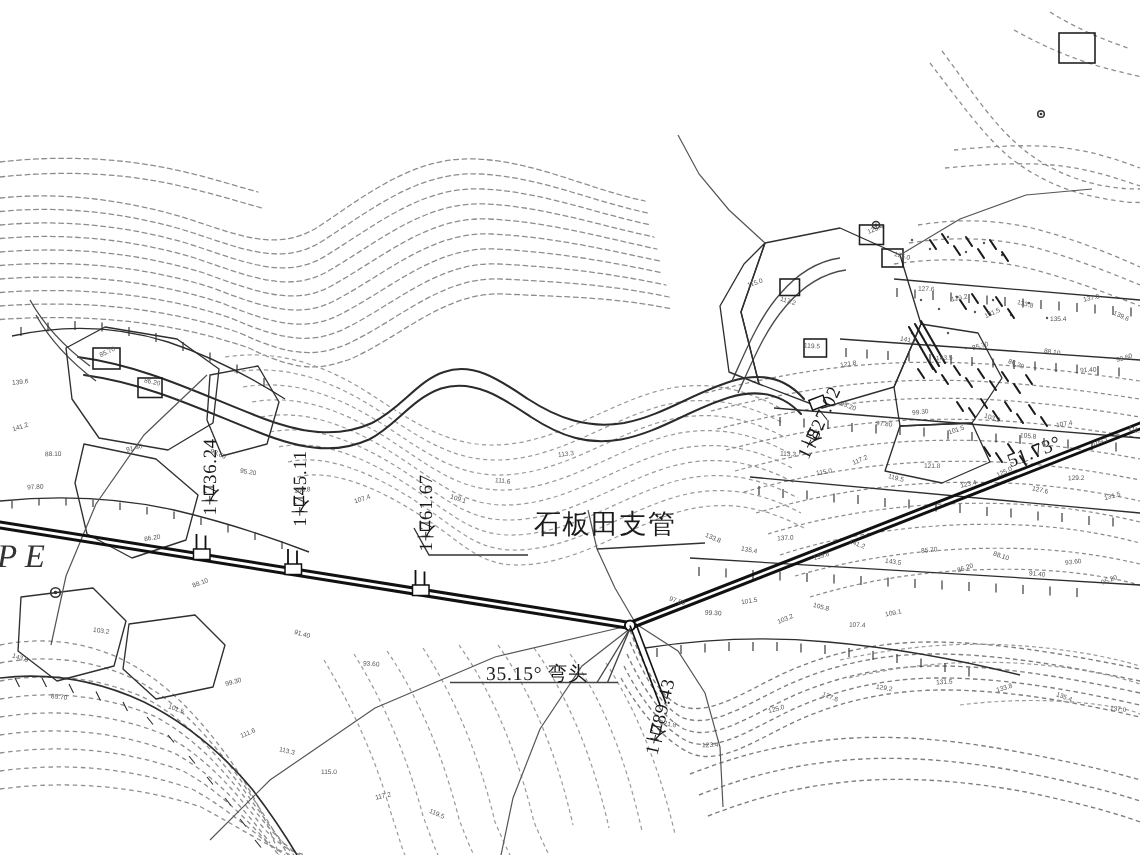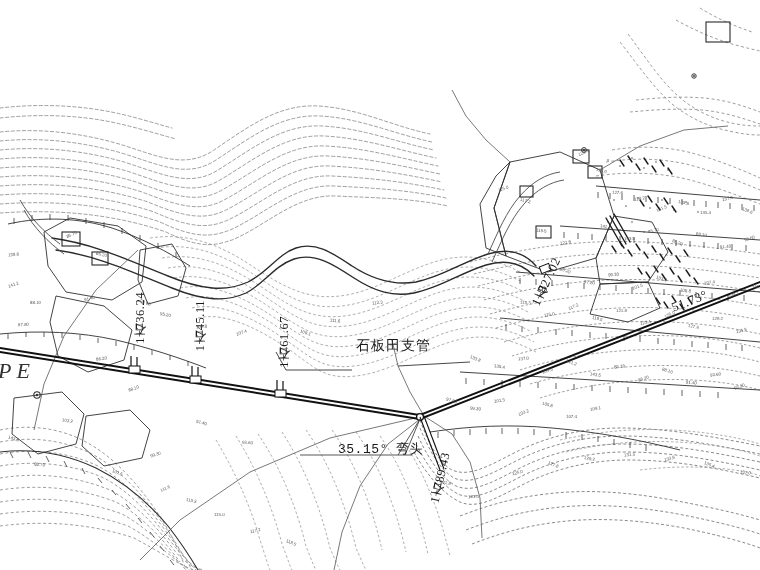--- a/index.html
+++ b/index.html
@@ -2,21 +2,21 @@
 <html><head>
 <meta charset="utf-8">
 <style>
   html,body{margin:0;padding:0;background:#fff;}
   body{width:760px;height:570px;overflow:hidden;
        font-family:"Liberation Sans","DejaVu Sans",sans-serif;}
   #stage{position:relative;width:760px;height:570px;background:#ffffff;}
   #stage svg{position:absolute;left:0;top:0;}
   .lbl{position:absolute;white-space:nowrap;color:#1a1a1a;
        font-family:"Liberation Serif","DejaVu Serif",serif;}
-  .lbl-main{font-size:14px;letter-spacing:1px;}
+  .lbl-main{font-size:18px;letter-spacing:1px;}
   .lbl-sub{font-size:16px;letter-spacing:0px;}
   .lbl-sta{font-size:12.5px;letter-spacing:0.5px;font-family:"Liberation Serif",serif;}
   .lbl-ang{font-size:13px;letter-spacing:0.5px;}
   .lbl-big{font-size:22px;font-style:italic;color:#333;}
   .tiny{position:absolute;font-size:4.4px;color:#555;white-space:nowrap;
         font-family:"Liberation Sans",sans-serif;}
 </style>
 </head>
 <body>
 
@@ -298,21 +298,21 @@
                M660,160 l4,6 M668,168 l4,6"></path>
 
       <path d="M606,218 L622,246 M610,216 L626,244 M614,214 L630,242"></path>
     </g>
 
   </svg>
 
   <div class="lbl lbl-main" style="left:356px;top:337px;">石板田支管</div>
 
 
-  <div class="lbl lbl-ang" style="left:338px;top:440px;font-family:Liberation Mono, monospace;">35.15°  弯头</div>
+  <div class="lbl lbl-ang" style="left:324px;top:440px;">35.15°  弯头</div>
 
   <div class="lbl lbl-ang" style="left:672px;top:300px;transform:rotate(-21deg);transform-origin:left center;">51.73°</div>
 
   <div class="lbl lbl-big" style="left:-2px;top:358px;">P   E</div>
 
   <div class="lbl lbl-sta" style="left:132px;top:292px;writing-mode:vertical-rl;text-orientation:mixed;transform:rotate(180deg);">石1+736.24</div>
 
   <div class="lbl lbl-sta" style="left:192px;top:300px;writing-mode:vertical-rl;text-orientation:mixed;transform:rotate(180deg);">石1+745.11</div>
 
   <div class="lbl lbl-sta" style="left:276px;top:316px;writing-mode:vertical-rl;text-orientation:mixed;transform:rotate(180deg);">石1+761.67</div>

